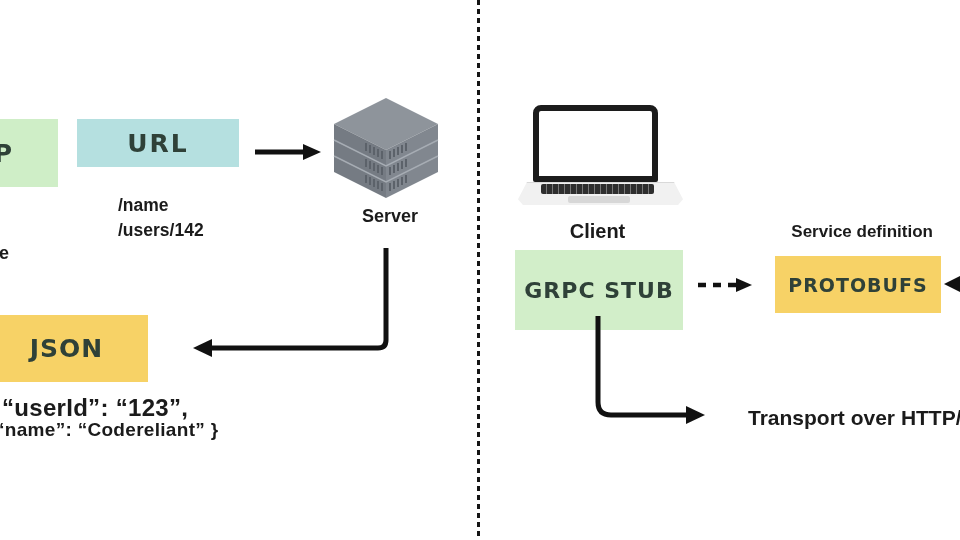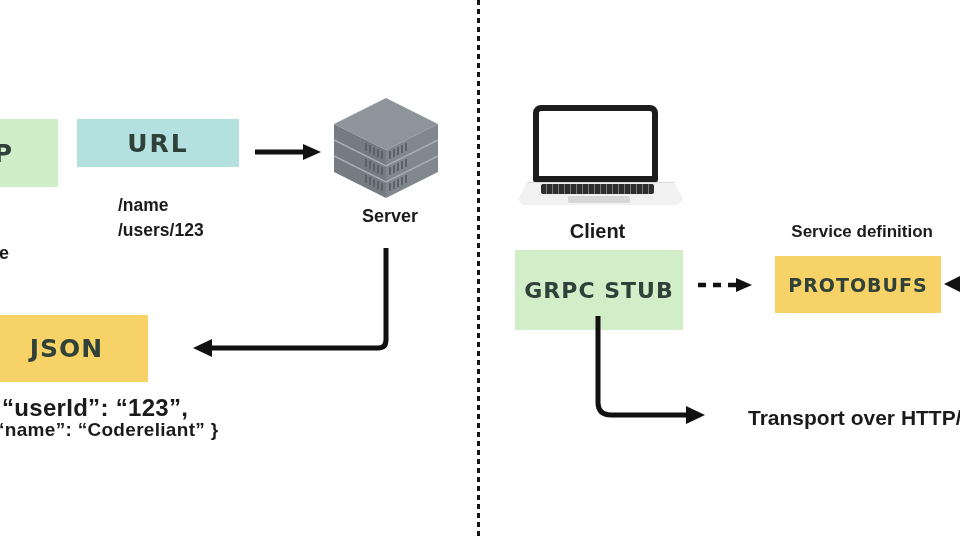--- a/index.html
+++ b/index.html
@@ -64,21 +64,21 @@
   <div id="http-box" class="cbox">
     <span>HTTP</span>
   </div>
 
   <div id="url-box" class="cbox">
     <span>URL</span>
   </div>
 
   <div id="url-examples" class="label">
     <div>/name</div>
-    <div>/users/123</div>
+    <div>/users/142</div>
   </div>
 
   <div id="edge-text" class="label">e</div>
 
   <svg class="arrow" style="left:252px;top:142px" width="70" height="20">
     <line x1="3" y1="10" x2="52" y2="10" stroke="#111" stroke-width="5"></line>
     <polygon points="51,2 69,10 51,18" fill="#111"></polygon>
   </svg>
 
   <svg class="arrow" style="left:332px;top:98px" width="108" height="102" viewBox="0 0 108 102">

